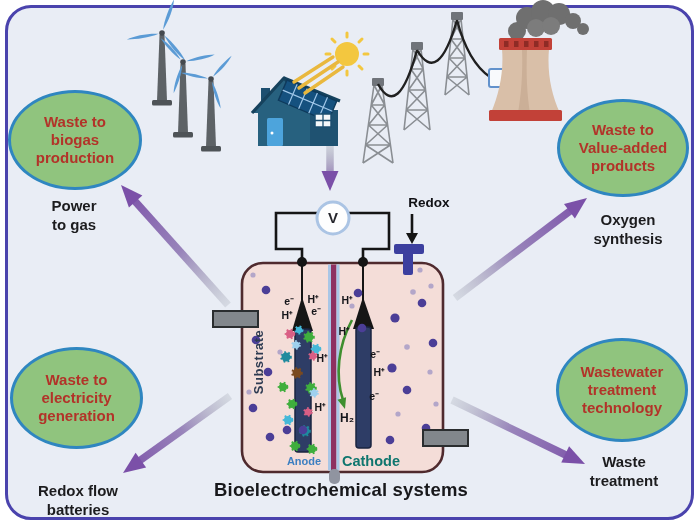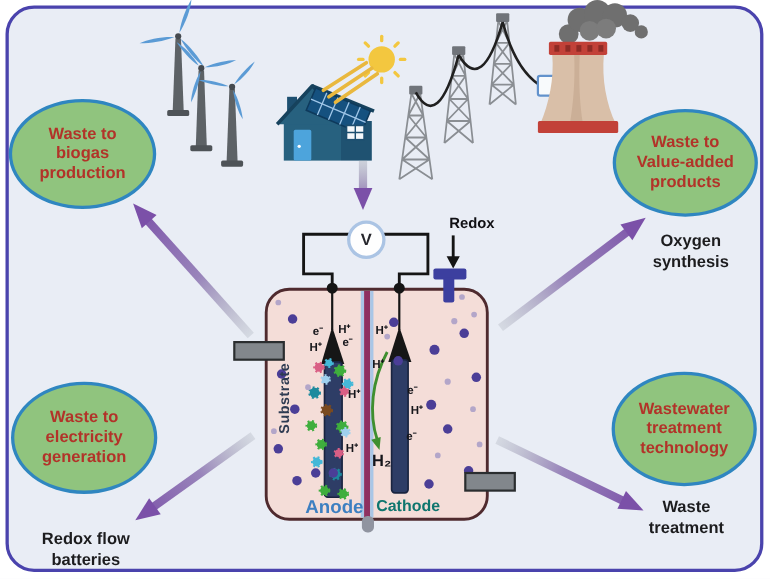--- a/index.html
+++ b/index.html
@@ -28,23 +28,23 @@
   .ion{
     position:absolute;transform:translate(-50%,-50%);
     font-size:10.5px;font-weight:bold;color:#15151a;white-space:nowrap;
   }
   .v-label{font-size:15px;color:#26262c;}
   .oxygen-label{font-size:13.5px;color:#101014;}
   .substrate-label{
     font-size:13px;color:#2e3b52;transform:translate(-50%,-50%) rotate(-90deg);
     letter-spacing:.5px;
   }
-  .anode-label{font-size:17px;color:#3d7fc1;}
+  .anode-label{font-size:11px;color:#3d7fc1;}
   .cathode-label{font-size:14.5px;color:#0f766e;}
-  .h2-label{font-size:15px;color:#14141a;}
+  .h2-label{font-size:12px;color:#14141a;}
   .title{font-size:18.5px;color:#18181b;letter-spacing:.2px;}
 </style>
 </head>
 <body>
 
 <div class="canvas">
   <div class="panel"></div>
 
   <svg class="art" width="700" height="526" viewBox="0 0 700 526">
     <defs>
@@ -342,20 +342,22 @@
     <span class="lbl-in">Waste to
 electricity
 generation</span>
   </div>
   <div class="bubble" style="left:556px;top:338px;width:132px;height:104px">
     <span class="lbl-in">Wastewater
 treatment
 technology</span>
   </div>
 
+  <span class="lbl sub" style="left:74px;top:215px">Power
+to gas</span>
   <span class="lbl sub" style="left:628px;top:229px">Oxygen
 synthesis</span>
   <span class="lbl sub" style="left:78px;top:500px">Redox flow
 batteries</span>
   <span class="lbl sub" style="left:624px;top:471px">Waste
 treatment</span>
 
   <span class="lbl v-label" style="left:333px;top:218px">V</span>
   <span class="lbl oxygen-label" style="left:429px;top:203px">Redox</span>
   <span class="lbl substrate-label" style="left:259px;top:362px">Substrate</span>
@@ -368,13 +370,14 @@
   <span class="ion" style="left:316px;top:311px">e⁻</span>
   <span class="ion" style="left:287px;top:315px">H⁺</span>
   <span class="ion" style="left:347px;top:300px">H⁺</span>
   <span class="ion" style="left:344px;top:331px">H⁺</span>
   <span class="ion" style="left:322px;top:358px">H⁺</span>
   <span class="ion" style="left:320px;top:407px">H⁺</span>
   <span class="ion" style="left:375px;top:354px">e⁻</span>
   <span class="ion" style="left:379px;top:372px">H⁺</span>
   <span class="ion" style="left:374px;top:396px">e⁻</span>
 
+  <span class="lbl title" style="left:341px;top:490px">Bioelectrochemical systems</span>
 </div>
 
 </body></html>

